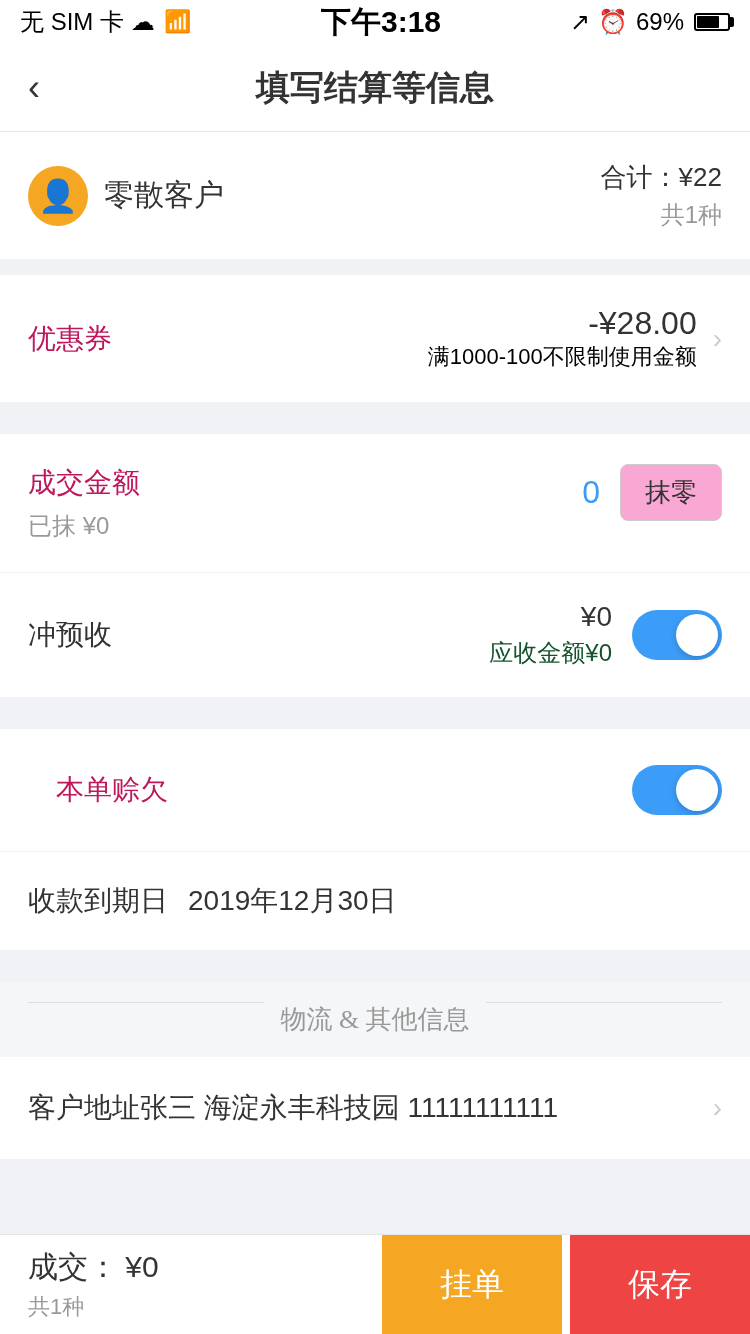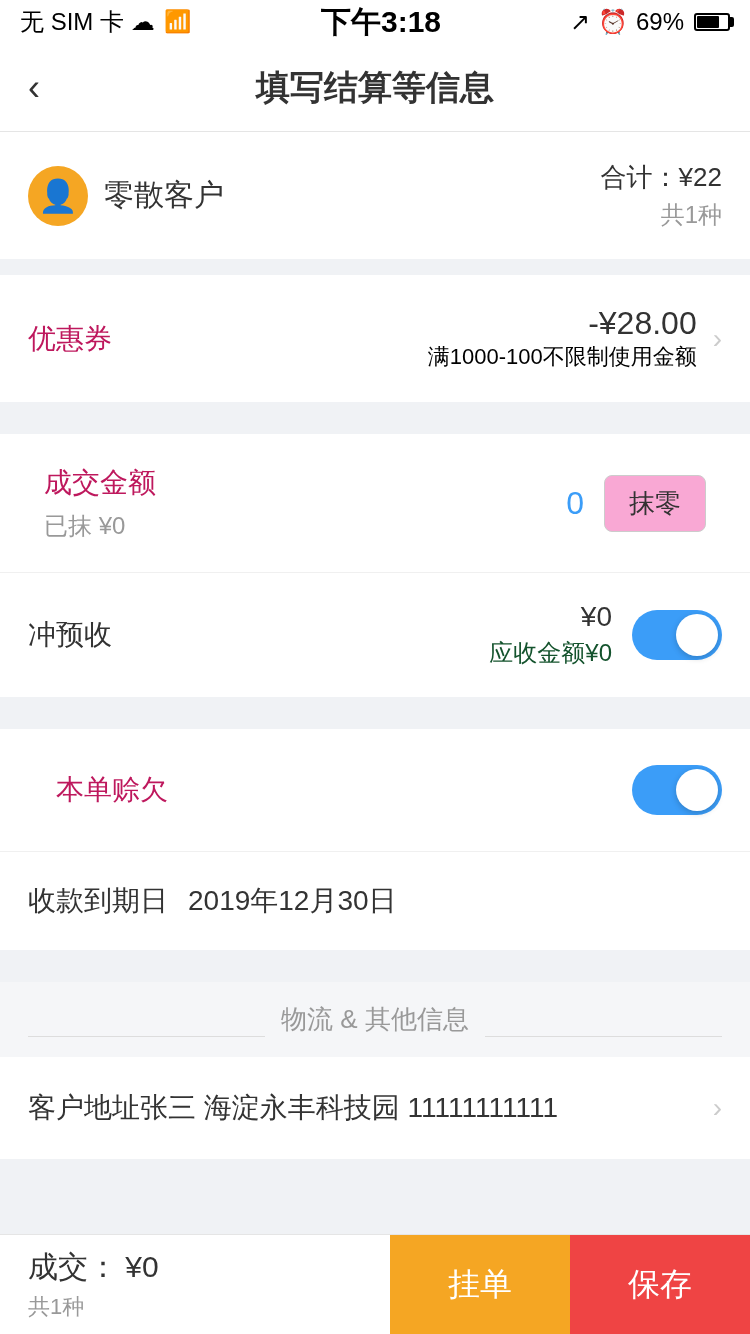--- a/index.html
+++ b/index.html
@@ -122,23 +122,23 @@
       display: flex;
       align-items: center;
       gap: 8px;
     }
     .coupon-amount { font-size: 32px; color: #333; font-weight: 500; }
     .coupon-sub { font-size: 22px; color: #000000; text-align: right; }
 
     
     .transaction-row {
       display: flex;
-      align-items: center;
-      justify-content: space-between;
-      padding: 30px 44px;
+      align-items: flex-start;
+      justify-content: space-between;
+      padding: 30px 28px;
     }
     .transaction-right {
       display: flex;
       align-items: center;
       gap: 20px;
     }
     .amount-input {
       font-size: 32px;
       color: #3b9df8;
       font-weight: 500;
@@ -219,23 +219,24 @@
     
     .logistics-header {
       background: #f5f6f8;
       padding: 20px 28px;
       display: flex;
       align-items: center;
       justify-content: center;
     }
     .logistics-divider {
       display: flex;
-      align-items: flex-end;
+      align-items: flex-start;
       gap: 16px;
       width: 100%;
+      font-family: Liberation Serif, serif;
     }
     .divider-line {
       flex: 1;
       height: 1px;
       background: #ddd;
     }
     .logistics-title { font-size: 26px; color: #999; white-space: nowrap; }
 
     
     .address-row {
@@ -275,20 +276,21 @@
     .bottom-btn {
       height: 100%;
       display: flex;
       align-items: center;
       justify-content: center;
       font-size: 32px;
       font-weight: 500;
       color: #fff;
       cursor: pointer;
       min-width: 180px;
+      margin-left: 8px;
     }
     .btn-hold { background: #f5a623; }
     .btn-save { background: #ef4444; }
   </style>
 </head>
 <body>
 
 <div class="status-bar">
   <div class="status-left">
     <span>无 SIM 卡 ☁</span>

